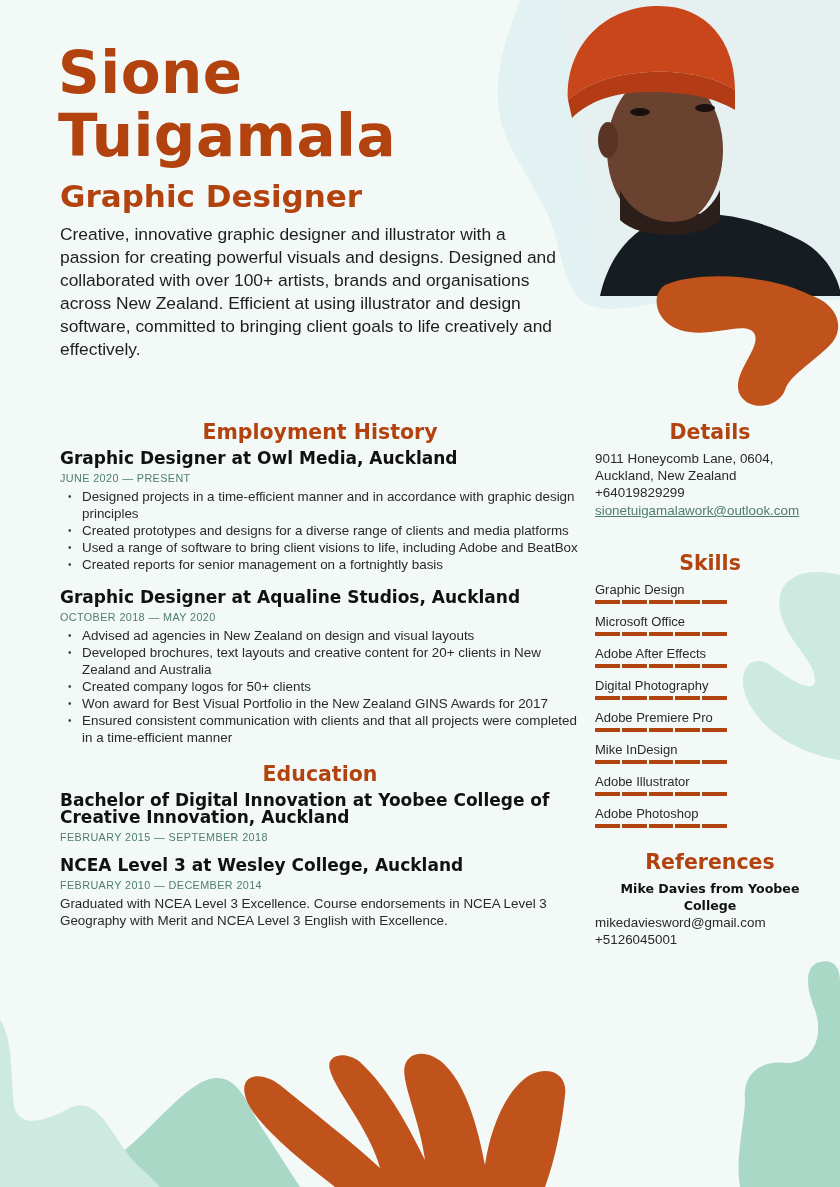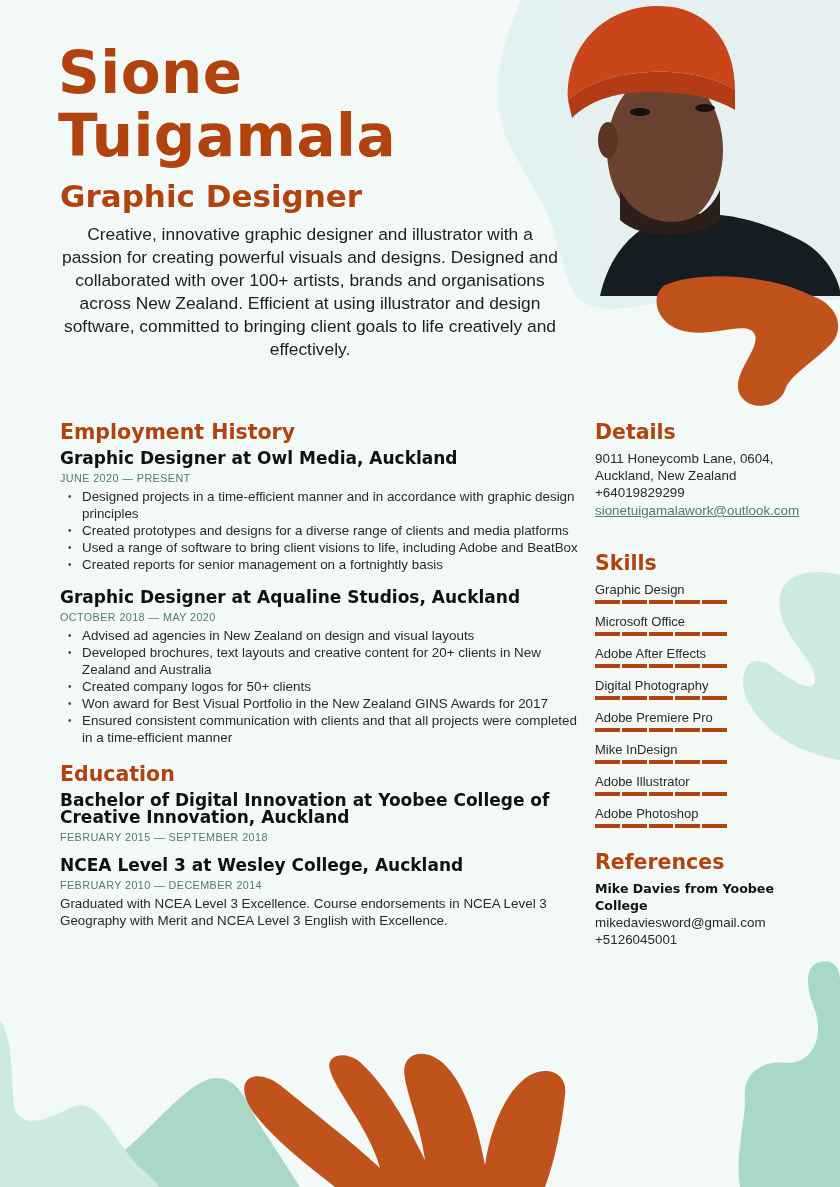--- a/index.html
+++ b/index.html
@@ -18,29 +18,29 @@
     font-family: "DejaVu Sans", sans-serif; font-weight: bold;
     font-size: 58px; line-height: 63px; color: #b2430f; letter-spacing: 0.5px;
   }
   .job-title {
     position: absolute; left: 60px; top: 178px; z-index: 2;
     font-family: "DejaVu Sans", sans-serif; font-weight: bold;
     font-size: 31px; color: #b2430f;
   }
   .summary {
     position: absolute; left: 60px; top: 223px; width: 500px; z-index: 2;
-    font-size: 17.4px; line-height: 23px; color: #1e1e1e; text-align: center;
+    font-size: 17.4px; line-height: 23px; color: #1e1e1e;
   }
 
   .left-col { position: absolute; left: 60px; top: 420px; width: 520px; z-index: 2; }
   .right-col { position: absolute; left: 595px; top: 420px; width: 230px; z-index: 2; }
 
   .section-title {
     font-family: "DejaVu Sans", sans-serif; font-weight: bold;
-    color: #b2430f; font-size: 20.5px; margin: 0 0 6px 0;
+    color: #b2430f; font-size: 20.5px; margin: 0 0 6px 0; text-align: center;
   }
   .entry-title {
     font-family: "DejaVu Sans", sans-serif; font-weight: bold;
     font-size: 17px; line-height: 17px; color: #111;
   }
   .entry-date {
     font-size: 10.8px; color: #4e7d6c; letter-spacing: 0.4px; margin: 5px 0 4px 0;
   }
   ul.bullets { list-style: none; margin: 0; padding: 0 0 0 8px; }
   ul.bullets li {
@@ -53,21 +53,21 @@
   .edu-desc { font-size: 13.4px; line-height: 17px; color: #2a2a2a; margin-top: 3px; }
 
   .detail-line { font-size: 13.4px; line-height: 17px; color: #2a2a2a; }
   .detail-email { color: #4e7d6c; text-decoration: underline; font-size: 13.4px; line-height: 17px; }
 
   .skill { margin-bottom: 9px; }
   .skill-name { font-size: 13px; line-height: 17px; color: #2a2a2a; }
   .skill-bar { display: flex; gap: 2px; margin-top: 2px; width: 132px; }
   .skill-seg { flex: 1; height: 4px; background: #b2430f; }
 
-  .ref-name { font-family: "DejaVu Sans", sans-serif; font-weight: bold; font-size: 12.6px; line-height: 17px; color: #111; }
+  .ref-name { font-family: "DejaVu Sans", sans-serif; font-weight: bold; font-size: 12.6px; line-height: 17px; color: #111; text-align: center; }
 </style>
 </head>
 <body>
 
 <div class="page">
 
   <svg class="bg-svg" viewBox="0 0 840 1187" xmlns="http://www.w3.org/2000/svg">
 
     <path d="M520 0 L840 0 L840 300 L700 300 C640 300 610 320 580 300 C560 280 560 230 540 200 C520 160 500 140 498 100 C496 60 510 30 520 0 Z" fill="#e2f1f2"></path>
 

